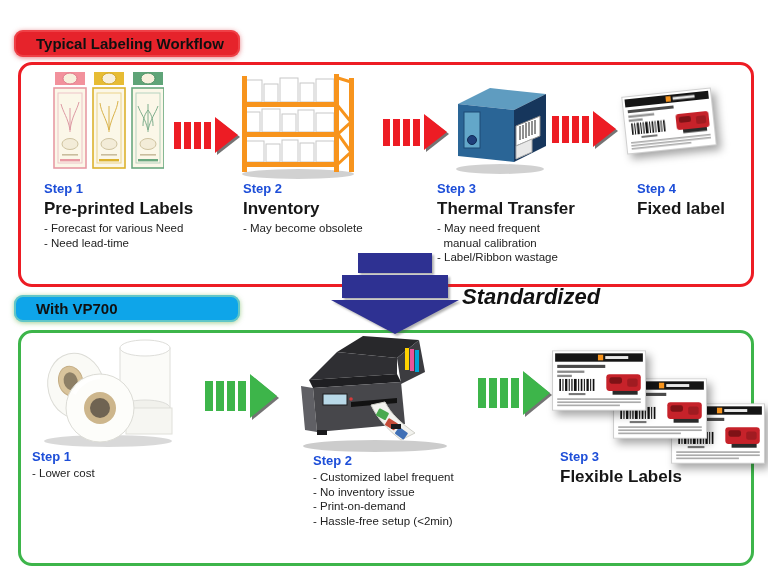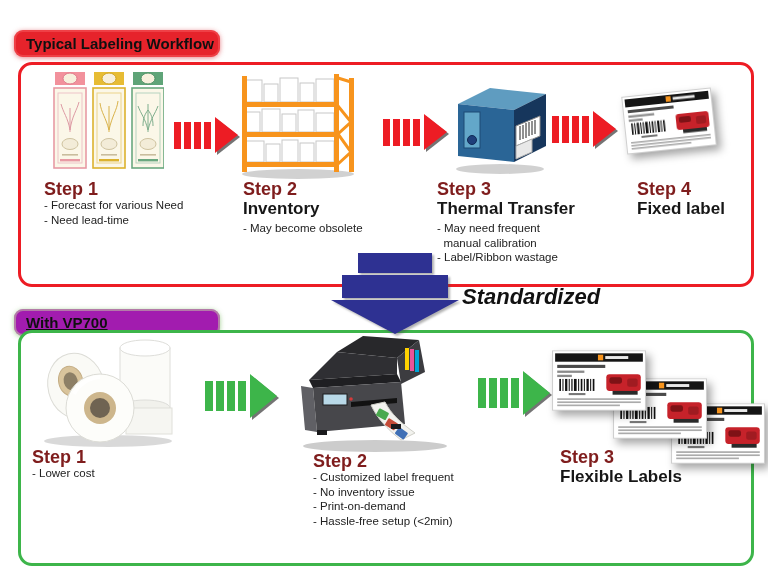--- a/index.html
+++ b/index.html
@@ -1,34 +1,34 @@
 <!DOCTYPE html>
 <html><head>
 <meta charset="utf-8">
 <style>
   html,body{margin:0;padding:0;background:#ffffff;}
   .canvas{position:relative;width:768px;height:576px;background:#ffffff;overflow:hidden;
           font-family:"Liberation Sans", sans-serif;color:#1a1a1a;}
 
   
-  .badge{position:absolute;height:27px;line-height:27px;padding:0 12px;border-radius:9px;
+  .badge{position:absolute;height:27px;line-height:27px;padding:0 22px;border-radius:9px;
          font-size:15px;font-weight:bold;color:#101010;white-space:nowrap;}
   .badge.red{left:14px;top:30px;width:182px;background:#e6232b;
              box-shadow:0 1px 5px rgba(210,30,40,.55), inset 0 0 0 2px rgba(255,120,120,.35);}
-  .badge.green{left:14px;top:309px;width:182px;background:#a21caf;
-             box-shadow:0 1px 5px rgba(90,170,60,.55), inset 0 0 0 2px rgba(200,240,160,.45);text-decoration:underline;}
+  .badge.green{left:14px;top:295px;width:182px;background:#0ea5e9;
+             box-shadow:0 1px 5px rgba(90,170,60,.55), inset 0 0 0 2px rgba(200,240,160,.45);}
 
   
   .panel{position:absolute;left:18px;width:730px;border-radius:14px;background:#ffffff;}
   .panel.red{top:62px;height:219px;border:3px solid #ed1c24;}
   .panel.green{top:330px;height:230px;border:3px solid #3db54a;}
 
   
   .step-block{position:absolute;width:195px;}
-  .step-label{color:#7f1d1d;font-weight:bold;font-size:18px;line-height:18px;}
+  .step-label{color:#1d4ed8;font-weight:bold;font-size:13px;line-height:18px;}
   .step-title{font-weight:bold;font-size:17px;line-height:19px;color:#161616;
               white-space:pre-wrap;margin:1px 0 3px 0;}
   .bullet{font-size:11.5px;line-height:14.5px;color:#222;white-space:pre-wrap;}
 
   
   .flow-arrow{position:absolute;display:flex;align-items:center;}
   .flow-arrow i{display:block;width:7px;height:27px;margin-right:3px;}
   .flow-arrow b{display:block;width:0;height:0;border-top:18px solid transparent;
                 border-bottom:18px solid transparent;border-left:23px solid #000;
                 filter:drop-shadow(2px 2px 0 rgba(70,70,70,.75));margin-left:1px;}
@@ -205,20 +205,21 @@
       <i></i>
       <b></b>
   </div>
 
   <svg class="icon-abs tilt card-shadow" style="left:624px;top:92px" width="90" height="58">
     <use href="#label-card"></use>
   </svg>
 
   <div class="step-block" style="left:44px;top:180px">
     <div class="step-label">Step 1</div>
+    <div class="step-title">Pre-printed Labels</div>
     <div class="bullet">- Forecast for various Need</div>
     <div class="bullet">- Need lead-time</div>
   </div>
 
   <div class="step-block" style="left:243px;top:180px">
     <div class="step-label">Step 2</div>
     <div class="step-title">Inventory</div>
     <div class="bullet">- May become obsolete</div>
   </div>
 

